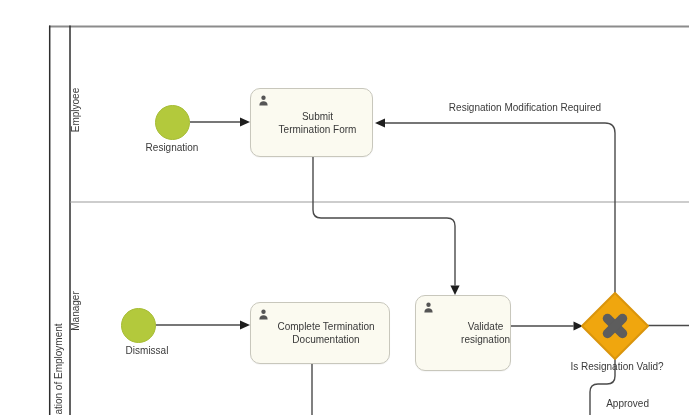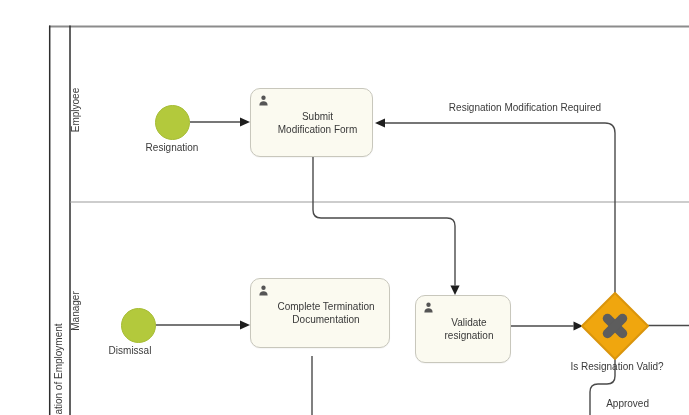--- a/index.html
+++ b/index.html
@@ -82,45 +82,45 @@
   </svg>
 
   <div class="vlbl" style="left:-15px;top:377px;width:150px;height:14px;">Termination of Employment</div>
   <div class="vlbl" style="left:37px;top:103px;width:80px;height:14px;">Emplyoee</div>
   <div class="vlbl" style="left:37px;top:304px;width:80px;height:14px;">Manager</div>
 
   <div class="shape event" style="left:155px;top:105px;"></div>
   <div class="lbl" style="left:122px;top:142px;width:100px;">Resignation</div>
 
   <div class="shape event" style="left:121px;top:308px;"></div>
-  <div class="lbl" style="left:80px;top:345px;width:100px;">Dismissal</div>
+  <div class="lbl" style="left:97px;top:345px;width:100px;">Dismissal</div>
 
   <div class="shape task" style="left:250px;top:88px;width:123px;height:69px;">
     <svg class="user-ic" viewBox="0 0 16 16">
       <circle cx="8" cy="4.6" r="2.7" fill="#555"></circle>
       <path d="M2.9 14 C2.9 10.7 5.1 9 8 9 s5.1 1.7 5.1 5 z" fill="#555"></path>
     </svg>
     <div>
       <span>Submit</span><br>
-      <span>Modification Form</span>
+      <span>Termination Form</span>
     </div>
   </div>
 
-  <div class="shape task" style="left:250px;top:278px;width:140px;height:70px;">
+  <div class="shape task" style="left:250px;top:302px;width:140px;height:62px;">
     <svg class="user-ic" viewBox="0 0 16 16">
       <circle cx="8" cy="4.6" r="2.7" fill="#555"></circle>
       <path d="M2.9 14 C2.9 10.7 5.1 9 8 9 s5.1 1.7 5.1 5 z" fill="#555"></path>
     </svg>
     <div>
       <span>Complete Termination</span><br>
       <span>Documentation</span>
     </div>
   </div>
 
-  <div class="shape task" style="left:415px;top:295px;width:96px;height:68px;">
+  <div class="shape task" style="left:415px;top:295px;width:96px;height:76px;justify-content:flex-end;">
     <svg class="user-ic" viewBox="0 0 16 16">
       <circle cx="8" cy="4.6" r="2.7" fill="#555"></circle>
       <path d="M2.9 14 C2.9 10.7 5.1 9 8 9 s5.1 1.7 5.1 5 z" fill="#555"></path>
     </svg>
     <div>
       <span>Validate</span><br>
       <span>resignation</span>
     </div>
   </div>
 

